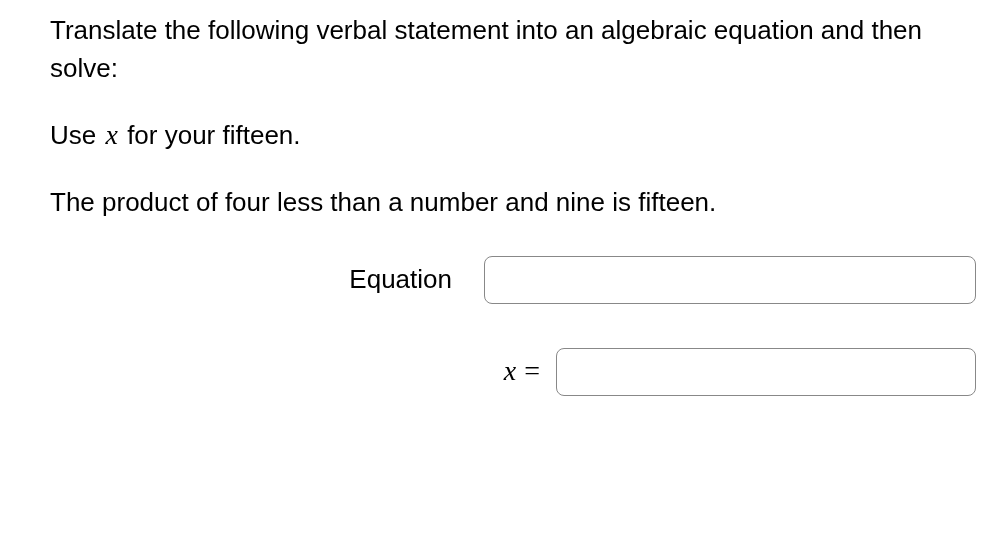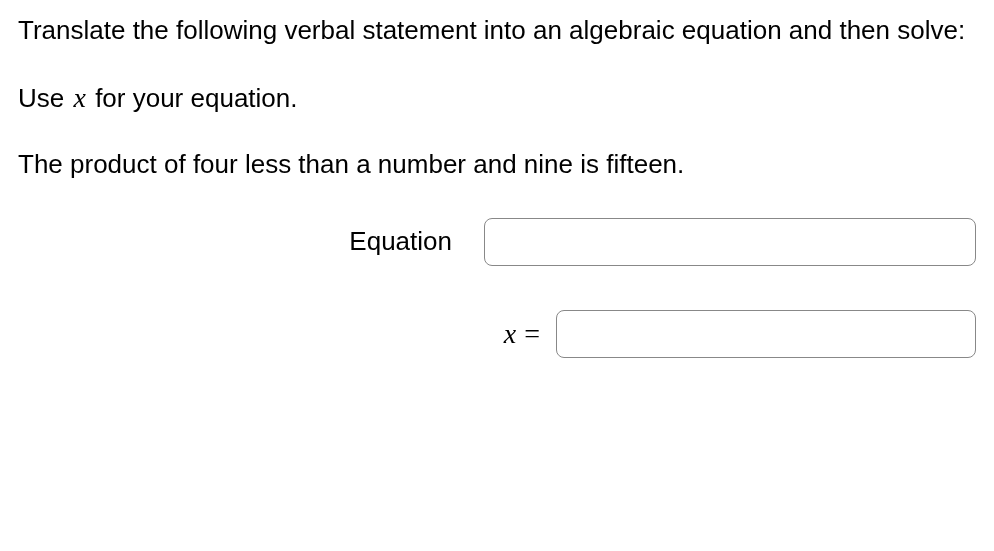--- a/index.html
+++ b/index.html
@@ -12,20 +12,21 @@
       font-size: 26px;
       color: #000;
       background: #fff;
       width: 994px;
       height: 551px;
       padding: 12px 18px;
       line-height: 1.45;
     }
     .paragraph {
       margin-bottom: 28px;
+      margin-left: 32px;
     }
     .math-var {
       font-family: "Times New Roman", Times, serif;
       font-style: italic;
       font-size: 28px;
       padding: 0 2px;
     }
     .row {
       display: flex;
       align-items: center;
@@ -66,21 +67,21 @@
     .x-row {
       margin-top: 44px;
     }
   </style>
 </head>
 <body>
 
 <div class="paragraph">Translate the following verbal statement into an algebraic equation and then solve:</div>
 
 <div class="paragraph">
-  <span>Use </span><span class="math-var">x</span><span> for your equation.</span>
+  <span>Use </span><span class="math-var">x</span><span> for your fifteen.</span>
 </div>
 
 <div class="paragraph">The product of four less than a number and nine is fifteen.</div>
 
 <div class="row">
   <div class="row-label">Equation</div>
   <input type="text" class="text-input input-equation" value="" style="">
 </div>
 
 <div class="row x-row">

